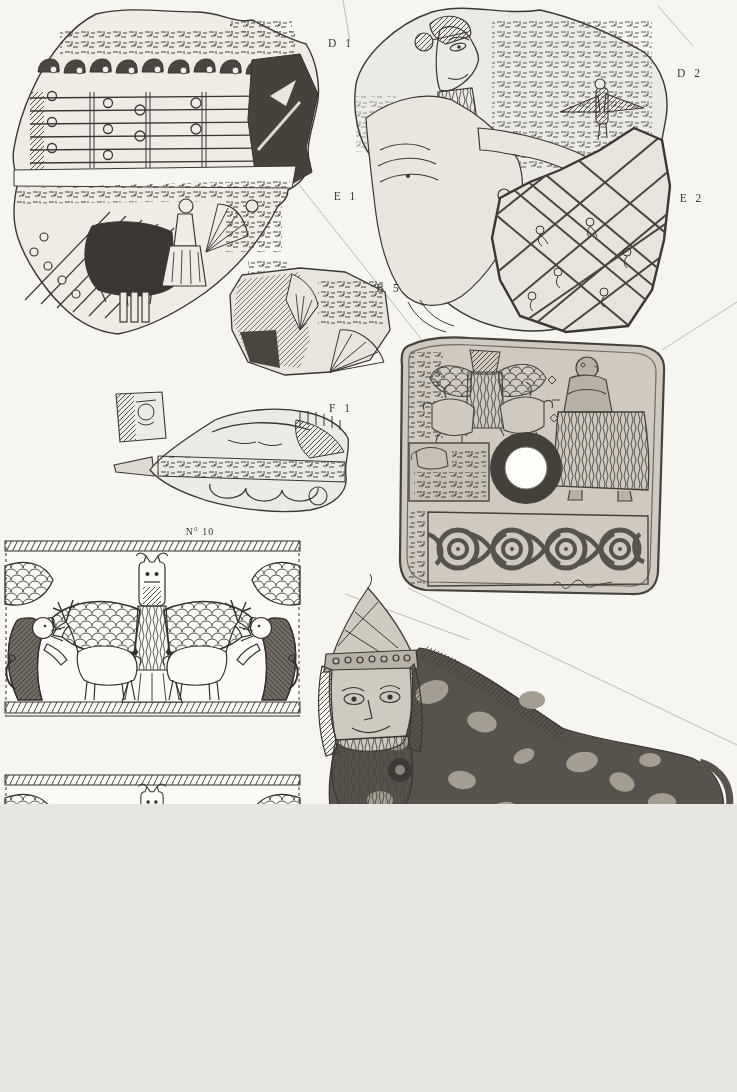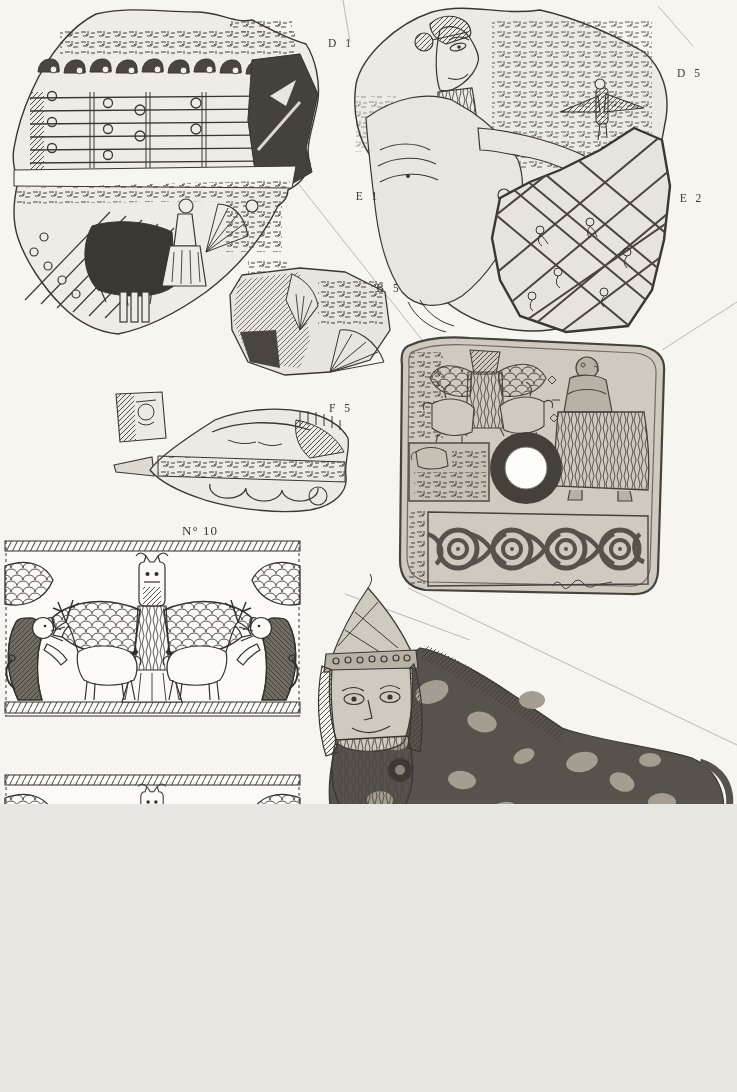--- a/index.html
+++ b/index.html
@@ -7,21 +7,21 @@
     position:relative;width:737px;height:804px;margin:0 auto;
     background:#f6f5f0;overflow:hidden;
     font-family:"Liberation Serif","DejaVu Serif",serif;
   }
   .art{position:absolute;left:0;top:0;width:737px;height:1092px;display:block;}
   .lbl{
     position:absolute;transform:translate(-50%,-50%);
     font-size:11.5px;color:#3b3733;letter-spacing:3px;white-space:nowrap;
     font-family:"Liberation Serif","DejaVu Serif",serif;
   }
-  .lbl.small{font-size:13px;letter-spacing:1px;}
+  .lbl.small{font-size:10px;letter-spacing:1px;}
 </style>
 </head>
 <body>
 
 <div class="page">
 <svg class="art" viewBox="0 0 737 1092" xmlns="http://www.w3.org/2000/svg">
   <defs>
     <pattern id="cun" width="16" height="10" patternUnits="userSpaceOnUse">
       <path d="M1,2h5 M8,1v4 M11,3h4 M3,6h4 M9,7h5 M6,4l2,2" stroke="#44403a" stroke-width="1" fill="none"></path>
     </pattern>
@@ -523,19 +523,19 @@
       <path d="M468,1044 C452,1024 428,1018 406,1028"></path>
       <path d="M462,1058 C448,1042 428,1036 408,1044"></path>
       <path d="M388,1040 L410,1040 L406,1074 L392,1074 Z" fill="#e9e6df" stroke-width="1.3"></path>
       <path d="M390,1048 h18 M390,1056 h17 M391,1064 h16" stroke-width="1"></path>
       <ellipse cx="399" cy="1040" rx="11" ry="3"></ellipse>
     </g>
   </g>
 </svg>
 
 <div class="lbl" style="left:341px;top:43px">D 1</div>
-<div class="lbl" style="left:690px;top:73px">D 5</div>
-<div class="lbl" style="left:368px;top:196px">E 1</div>
+<div class="lbl" style="left:690px;top:73px">D 2</div>
+<div class="lbl" style="left:346px;top:196px">E 1</div>
 <div class="lbl" style="left:692px;top:198px">E 2</div>
 <div class="lbl" style="left:389px;top:288px">B 5</div>
-<div class="lbl" style="left:341px;top:408px">F 5</div>
+<div class="lbl" style="left:341px;top:408px">F 1</div>
 <div class="lbl small" style="left:200px;top:531px">N° 10</div>
 </div>
 
 </body></html>

